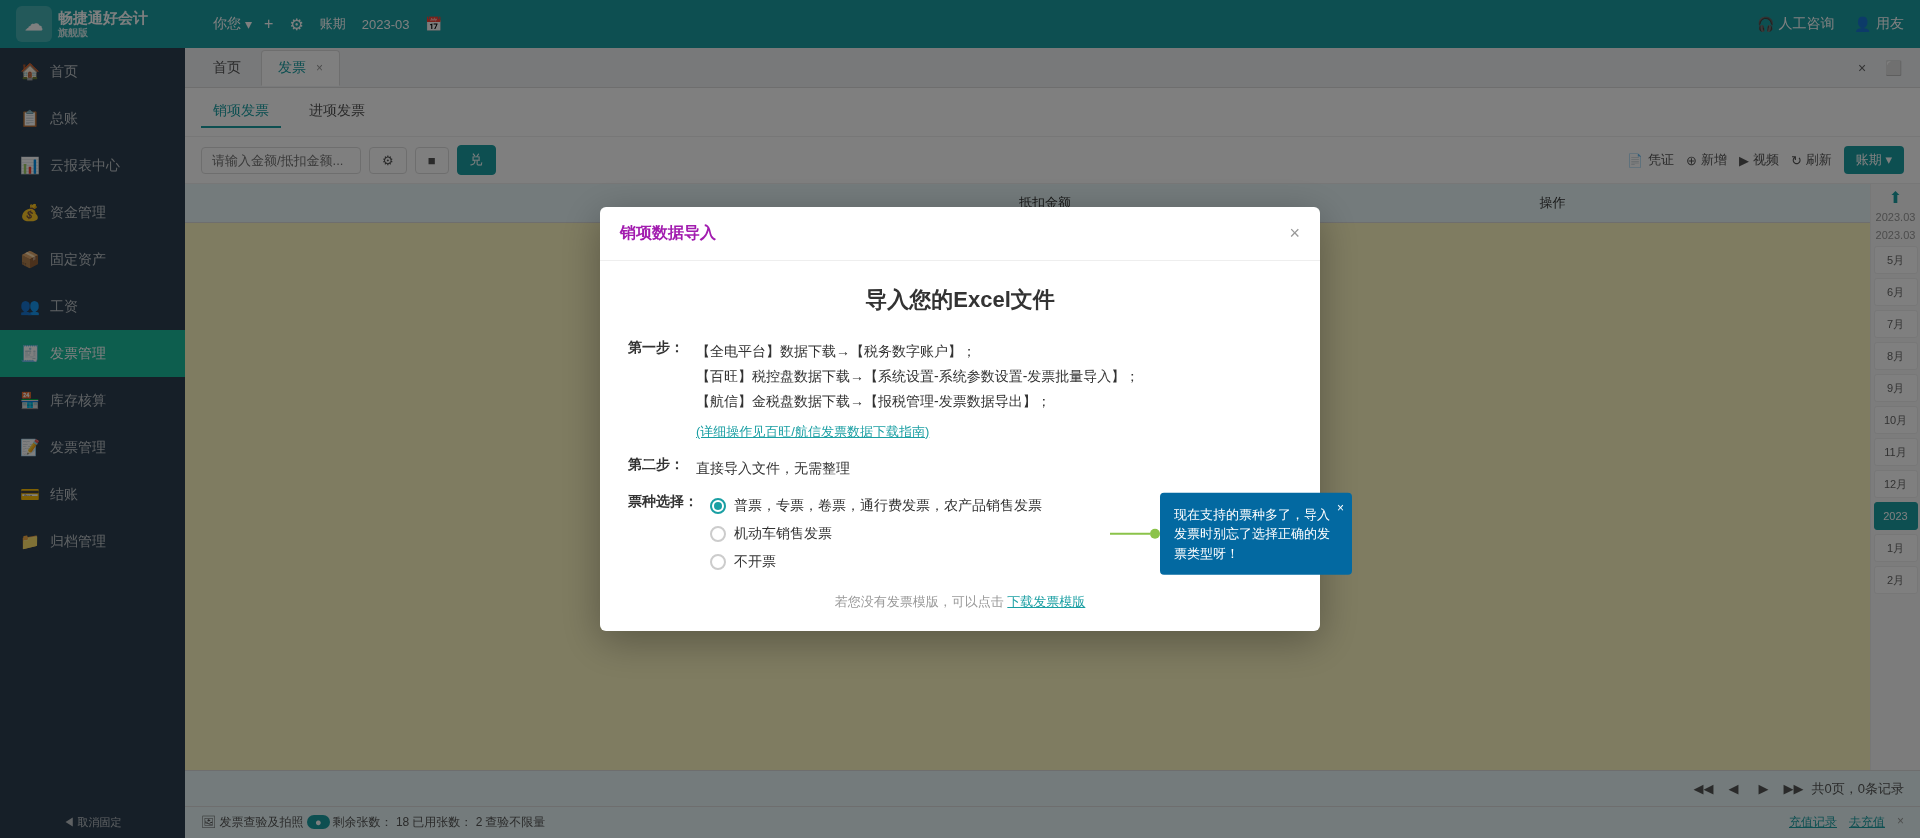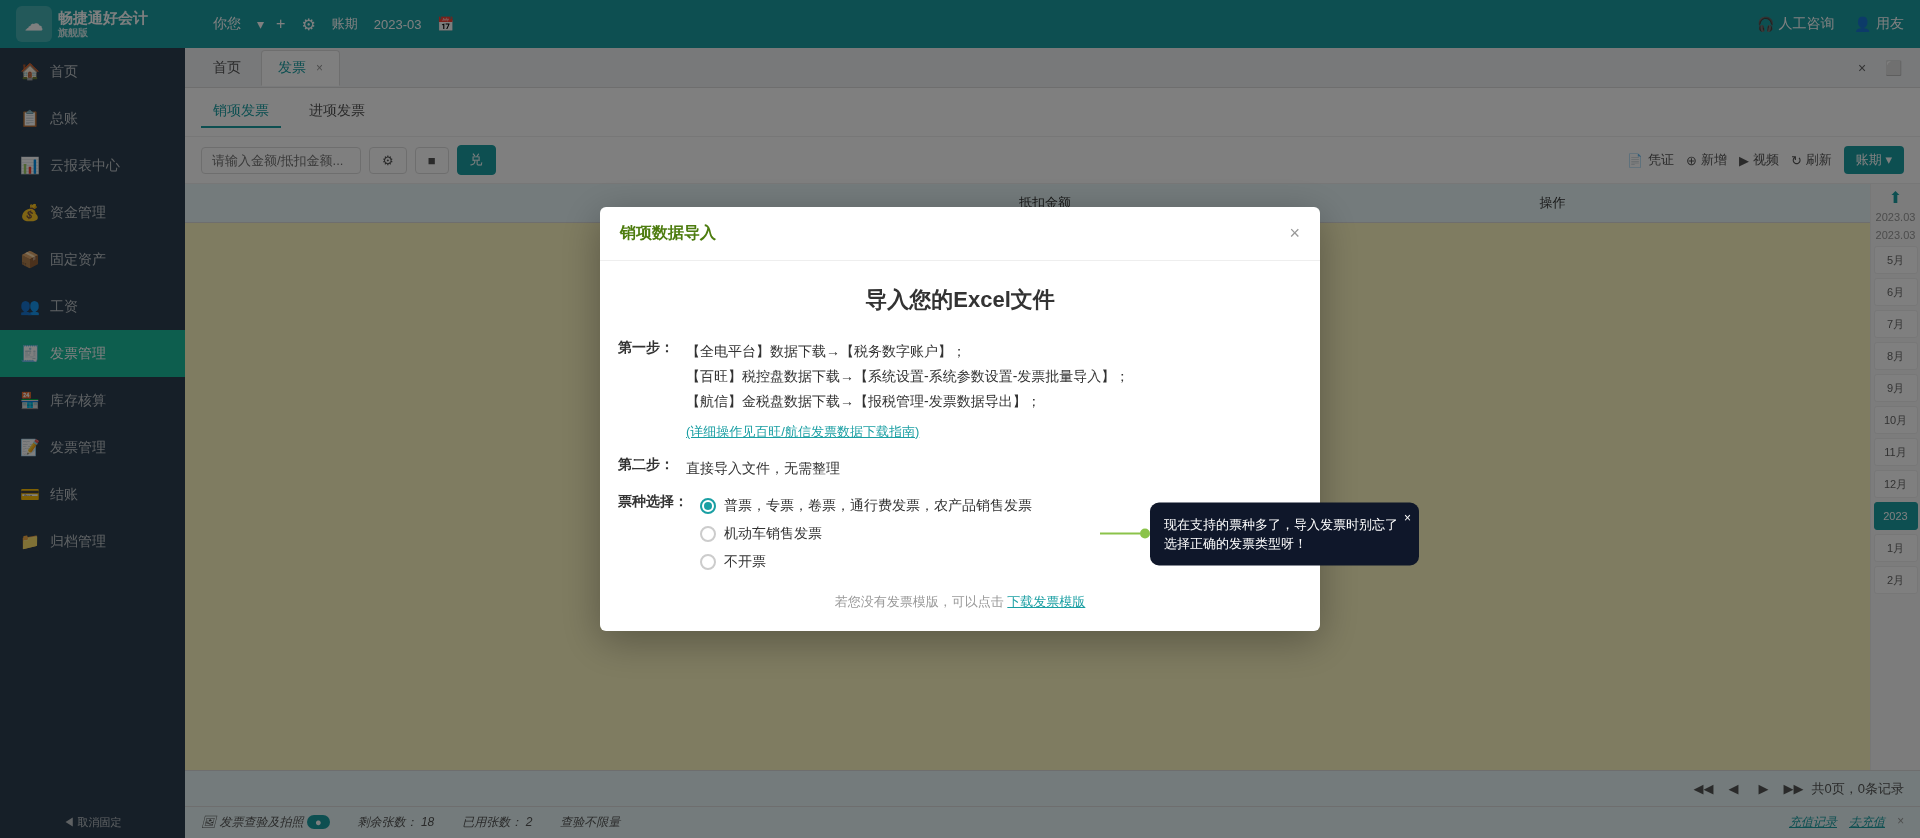--- a/index.html
+++ b/index.html
@@ -19,21 +19,21 @@
       display: flex; align-items: center; gap: 6px;
       width: 185px;
       color: white; font-size: 16px; font-weight: bold;
     }
     .topbar-logo-icon {
       width: 36px; height: 36px; background: rgba(255,255,255,0.2);
       border-radius: 6px; display: flex; align-items: center; justify-content: center;
       color: white; font-size: 18px;
     }
     .topbar-account {
-      color: white; font-size: 14px; display: flex; align-items: center; gap: 16px; cursor: pointer;
+      color: white; font-size: 14px; display: flex; align-items: center; gap: 4px; cursor: pointer;
     }
     .topbar-actions {
       display: flex; align-items: center; gap: 16px; color: white;
     }
     .topbar-actions .icon-btn {
       color: white; cursor: pointer; font-size: 16px;
     }
     .topbar-right {
       margin-left: auto; display: flex; align-items: center; gap: 20px; color: white;
     }
@@ -168,22 +168,22 @@
     .bottom-bar {
       background: #e8f7f8; padding: 6px 16px; display: flex; align-items: center; gap: 20px;
       font-size: 13px; color: #555; border-top: 1px solid #ddd;
       height: 36px;
     }
     .bottom-pagination { margin-left: auto; display: flex; align-items: center; gap: 6px; }
     .page-btn { width: 24px; height: 24px; display: flex; align-items: center; justify-content: center; cursor: pointer; color: #555; }
 
     
     .status-bar {
-      background: #e8f7f8; padding: 0 16px; display: flex; align-items: center; gap: 28px;
-      font-size: 12px; color: #555; border-top: 1px solid #ddd; height: 32px; font-style: italic;
+      background: #e8f7f8; padding: 0 16px; display: flex; align-items: center; gap: 3px;
+      font-size: 12px; color: #555; border-top: 1px solid #ddd; height: 32px;
     }
     .status-badge { background: #1a9fa3; color: white; border-radius: 10px; padding: 1px 8px; font-size: 11px; }
     .status-link { color: #1a9fa3; cursor: pointer; text-decoration: underline; }
 
     
     .overlay {
       position: fixed; top: 0; left: 0; width: 100%; height: 100%;
       background: rgba(0,0,0,0.5); z-index: 100;
       display: flex; align-items: center; justify-content: center;
     }
@@ -191,23 +191,23 @@
     
     .modal {
       background: white; border-radius: 6px; width: 720px;
       box-shadow: 0 10px 40px rgba(0,0,0,0.3);
       position: relative; z-index: 101;
     }
     .modal-header {
       padding: 16px 20px; border-bottom: 1px solid #eee;
       display: flex; align-items: center; justify-content: space-between;
     }
-    .modal-title { font-size: 16px; font-weight: bold; color: #4d7c0f; }
+    .modal-title { font-size: 16px; font-weight: bold; color: #a21caf; }
     .modal-close { cursor: pointer; font-size: 18px; color: #999; }
-    .modal-body { padding: 24px 18px 20px; }
+    .modal-body { padding: 24px 28px 20px; }
     .modal-main-title { text-align: center; font-size: 22px; font-weight: bold; color: #333; margin-bottom: 24px; }
     .step-row { display: flex; margin-bottom: 12px; gap: 12px; }
     .step-label { font-size: 14px; color: #333; font-weight: bold; flex-shrink: 0; white-space: nowrap; }
     .step-content { font-size: 14px; color: #333; line-height: 1.8; }
     .step-content a { color: #1a9fa3; text-decoration: underline; cursor: pointer; }
     .radio-group { margin-top: 4px; }
     .radio-item { display: flex; align-items: center; gap: 8px; margin-bottom: 10px; font-size: 14px; color: #333; cursor: pointer; }
     .radio-circle {
       width: 16px; height: 16px; border-radius: 50%; border: 2px solid #ccc;
       display: flex; align-items: center; justify-content: center; flex-shrink: 0;
@@ -481,21 +481,21 @@
             <div class="radio-circle checked"></div>
             <span>普票，专票，卷票，通行费发票，农产品销售发票</span>
           </div>
           <div class="radio-item" style="position:relative;">
             <div class="radio-circle"></div>
             <span>机动车销售发票</span>
 
             <div style="position:absolute; left: 400px; top:50%; transform:translateY(-50%); display:flex; align-items:center;">
               <div style="width:40px;height:2px;background:#8bc34a;"></div>
               <div style="width:10px;height:10px;background:#8bc34a;border-radius:50%;flex-shrink:0;"></div>
-              <div style="background:#0f172a;color:white;border-radius:9px;padding:12px 14px;font-size:13px;line-height:1.5;width:269px;position:relative;">
+              <div style="background:#0369a1;color:white;border-radius:4px;padding:12px 14px;font-size:13px;line-height:1.5;width:192px;position:relative;">
                 <span>现在支持的票种多了，导入发票时别忘了选择正确的发票类型呀！</span>
                 <span style="position:absolute;top:6px;right:8px;cursor:pointer;font-size:12px;">×</span>
               </div>
             </div>
           </div>
           <div class="radio-item">
             <div class="radio-circle"></div>
             <span>不开票</span>
           </div>
         </div>

